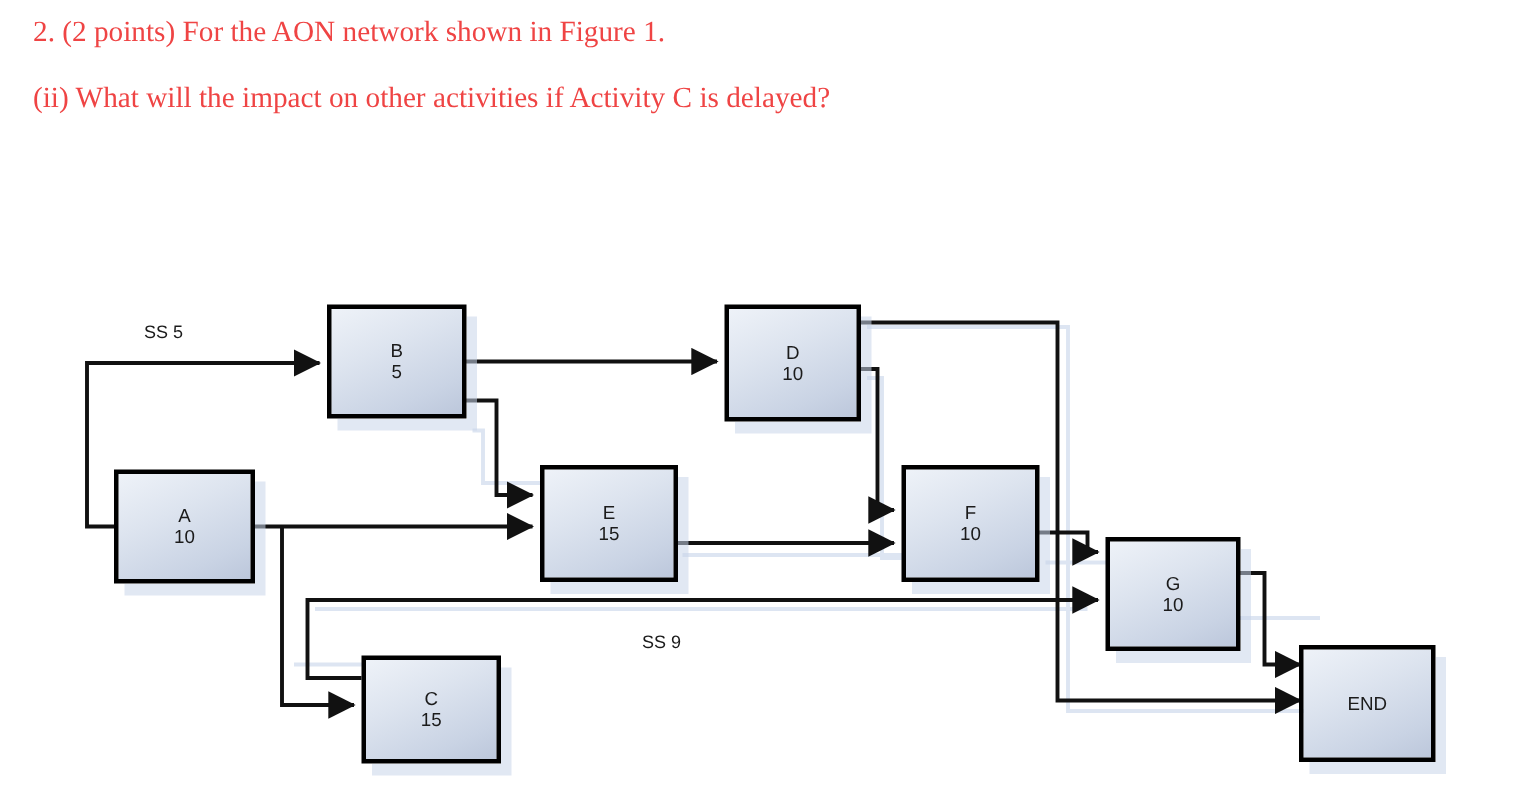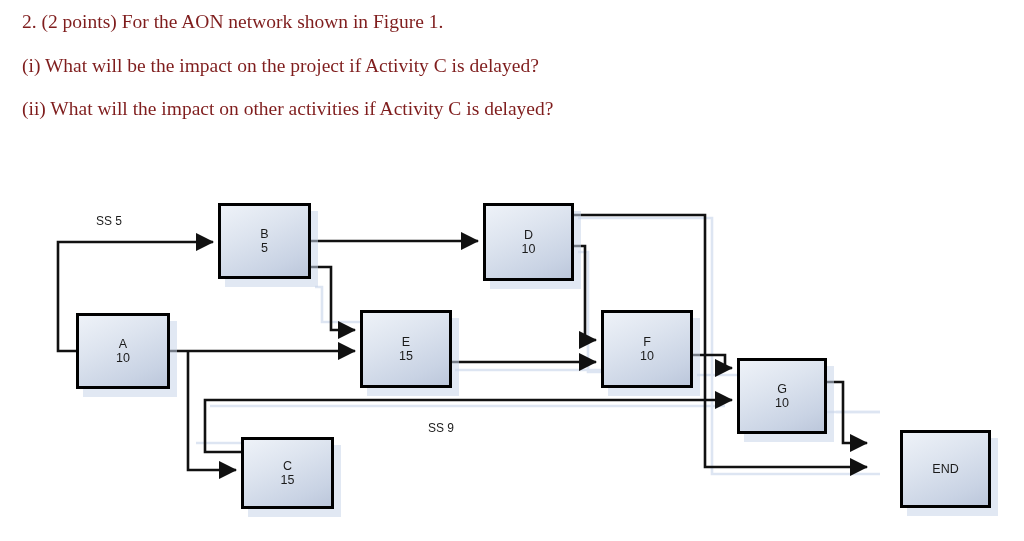--- a/index.html
+++ b/index.html
@@ -16,21 +16,21 @@
 
   
   #question-block {
     position: absolute;
     left: 22px; top: 6px;
     width: 980px;
   }
   .q-line {
     font-family: "Liberation Serif", serif;
     font-size: 19.5px;
-    color: #7f1d1d;
+    color: #ef4444;
     line-height: 1.0;
     white-space: nowrap;
   }
   #q-line-0 { margin-top: 6px; }
   #q-line-1 { margin-top: 24px; }
   #q-line-2 { margin-top: 24px; }
 
   
   #diagram {
     position: absolute;
@@ -73,21 +73,20 @@
     color: #1b1b1b;
     white-space: nowrap;
     z-index: 6;
   }
 </style>
 </head>
 <body>
 
 <div id="question-block">
   <div class="q-line" id="q-line-0">2. (2 points) For the AON network shown in Figure 1.</div>
-  <div class="q-line" id="q-line-1">(i) What will be the impact on the project if Activity C is delayed?</div>
   <div class="q-line" id="q-line-2">(ii) What will the impact on other activities if Activity C is delayed?</div>
 </div>
 
 <div id="diagram">
 
   <svg id="edge-layer" viewBox="0 0 1024 541" width="1024" height="541" xmlns="http://www.w3.org/2000/svg">
     <defs>
       <marker id="arrow" viewBox="0 0 10 10" refX="9.4" refY="5" markerWidth="7" markerHeight="7" orient="auto-start-reverse">
         <path d="M 0 0 L 10 5 L 0 10 z" fill="#111111"></path>
       </marker>
@@ -158,20 +157,20 @@
   <div class="node" id="node-F" style="left: 601px; top: 310px; width: 92px; height: 78px;">
     <span class="n-name">F</span>
     <span class="n-dur">10</span>
   </div>
 
   <div class="node" id="node-G" style="left: 737px; top: 358px; width: 90px; height: 76px;">
     <span class="n-name">G</span>
     <span class="n-dur">10</span>
   </div>
 
-  <div class="node single" id="node-END" style="left: 900px; top: 430px; width: 91px; height: 78px;">
+  <div class="node single" id="node-END" style="left: 866px; top: 430px; width: 91px; height: 78px;">
     <span class="n-name">END</span>
   </div>
 
   <div class="edge-label" id="edge-label-0" style="left: 96px; top: 214px;">SS 5</div>
   <div class="edge-label" id="edge-label-1" style="left: 428px; top: 421px;">SS 9</div>
 
 </div>
 
 </body></html>

